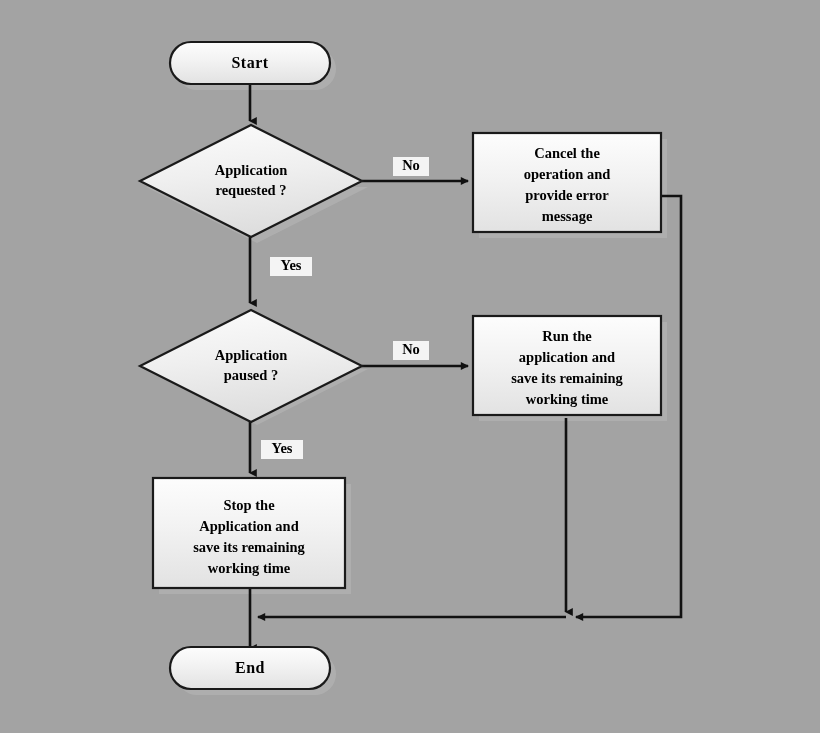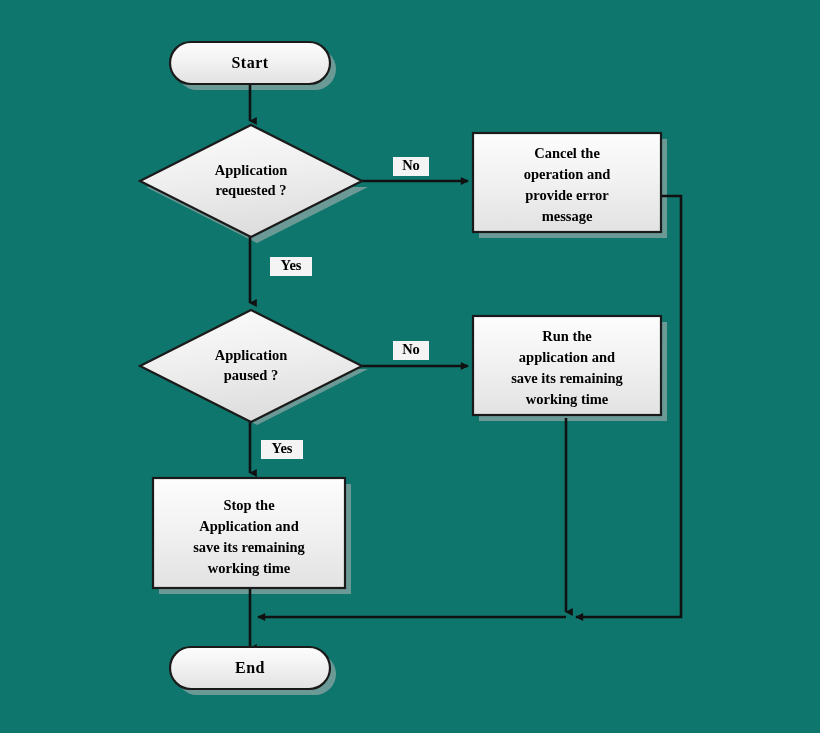--- a/index.html
+++ b/index.html
@@ -5,21 +5,21 @@
 <style>
   html, body {
     margin: 0;
     padding: 0;
     background: #ffffff;
   }
   #canvas {
     position: relative;
     width: 820px;
     height: 733px;
-    background: #0f766e;
+    background: #a3a3a3;
     font-family: "Liberation Serif", "DejaVu Serif", serif;
     overflow: hidden;
   }
   svg#flow {
     position: absolute;
     top: 0;
     left: 0;
     width: 820px;
     height: 733px;
   }

